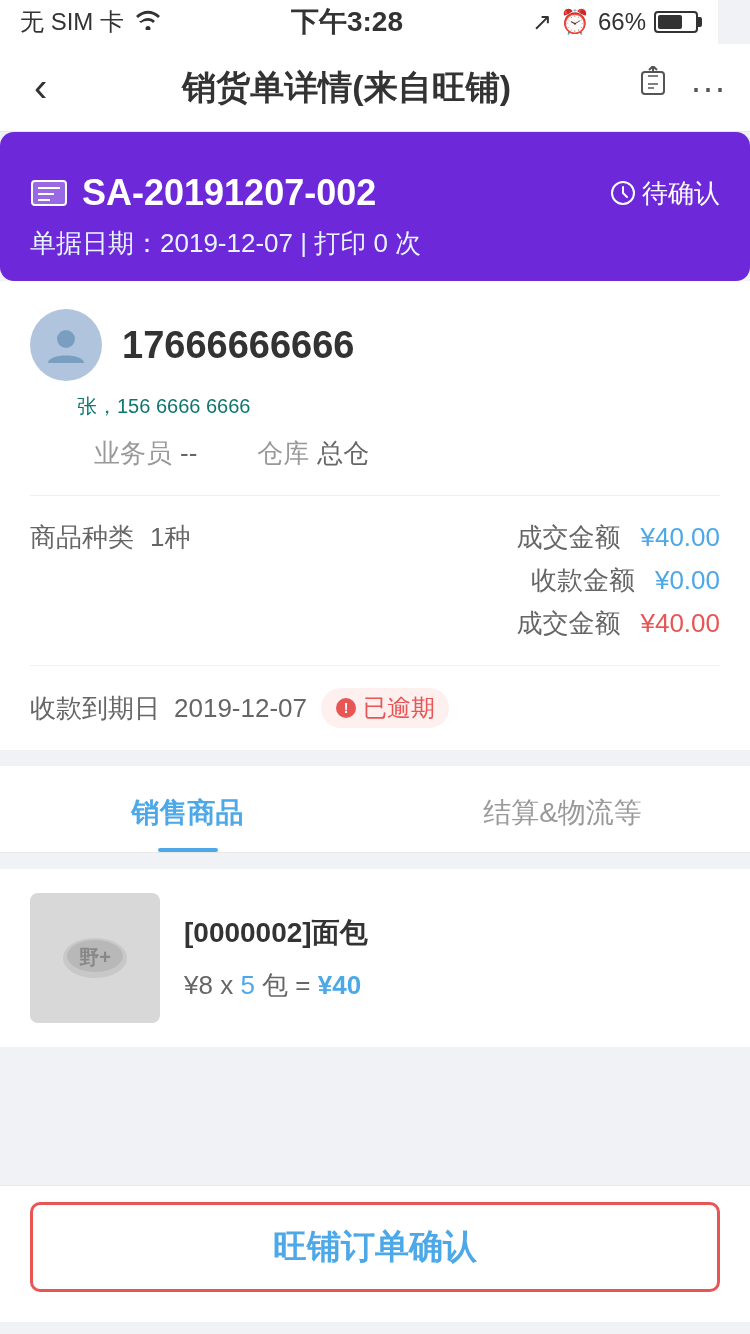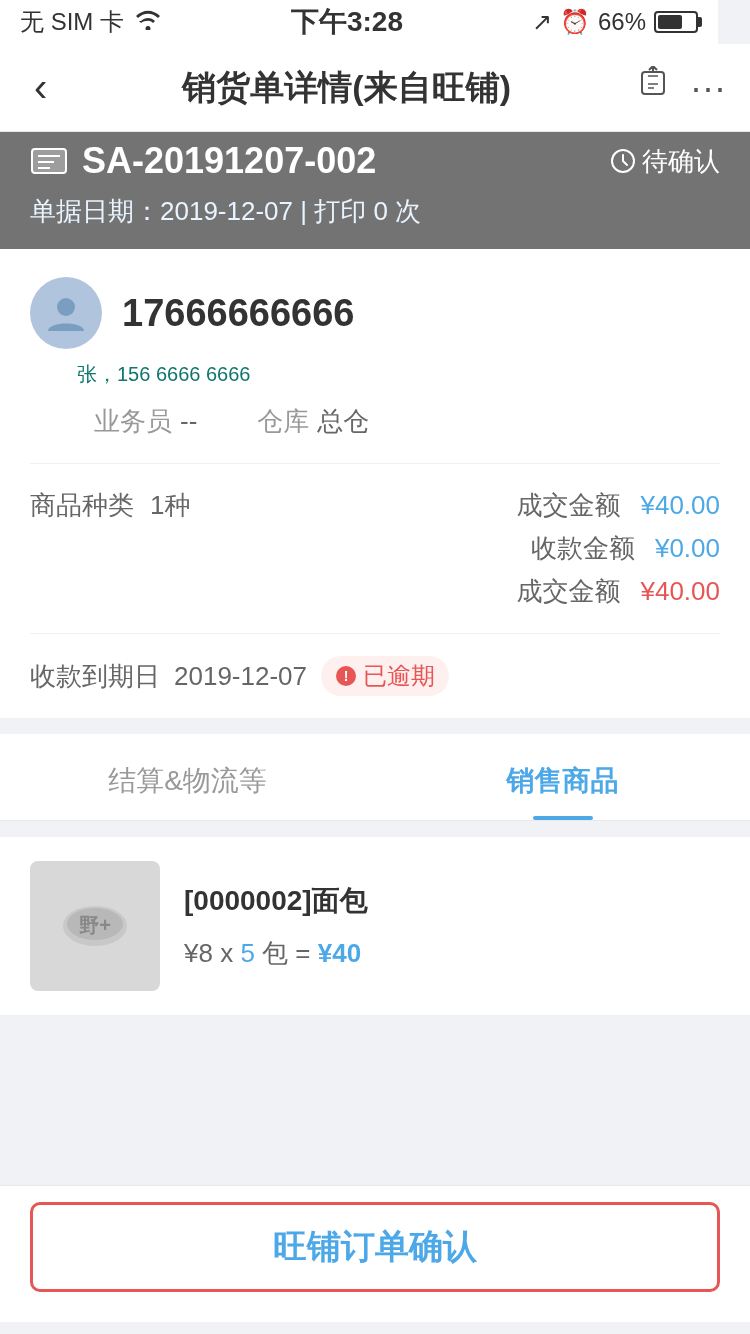--- a/index.html
+++ b/index.html
@@ -99,23 +99,24 @@
       gap: 20px;
     }
     .nav-icon {
       font-size: 36px;
       color: #555;
       cursor: pointer;
     }
 
     
     .order-header {
-      background: #737373;
-      padding: 8px 30px 20px;
+      background: #6d28d9;
+      padding: 40px 30px 20px;
       margin-bottom: 0;
+      border-radius: 14px;
     }
     .order-id-row {
       display: flex;
       align-items: center;
       justify-content: space-between;
       margin-bottom: 12px;
     }
     .order-id {
       font-size: 36px;
       font-weight: 700;
@@ -475,22 +476,22 @@
         <circle cx="11" cy="11" r="10" fill="#e85555"></circle>
         <text x="11" y="16" text-anchor="middle" fill="white" font-size="14" font-weight="bold">!</text>
       </svg>
       <span>已逾期</span>
     </div>
   </div>
 </div>
 
 <div class="tabs-section">
   <div class="tabs-row">
+    <div class="tab-item active">销售商品</div>
     <div class="tab-item">结算&amp;物流等</div>
-    <div class="tab-item active">销售商品</div>
   </div>
 </div>
 
 <div class="card product-section">
   <div class="product-thumb">
     <div class="product-thumb-inner">
       <svg width="80" height="60" viewBox="0 0 80 60" fill="none">
         <ellipse cx="40" cy="30" rx="32" ry="20" fill="#c8c8c8"></ellipse>
         <ellipse cx="40" cy="28" rx="28" ry="16" fill="#b8b8b8"></ellipse>
         <text x="40" y="36" text-anchor="middle" fill="#888" font-size="20" font-weight="bold">野+</text>

